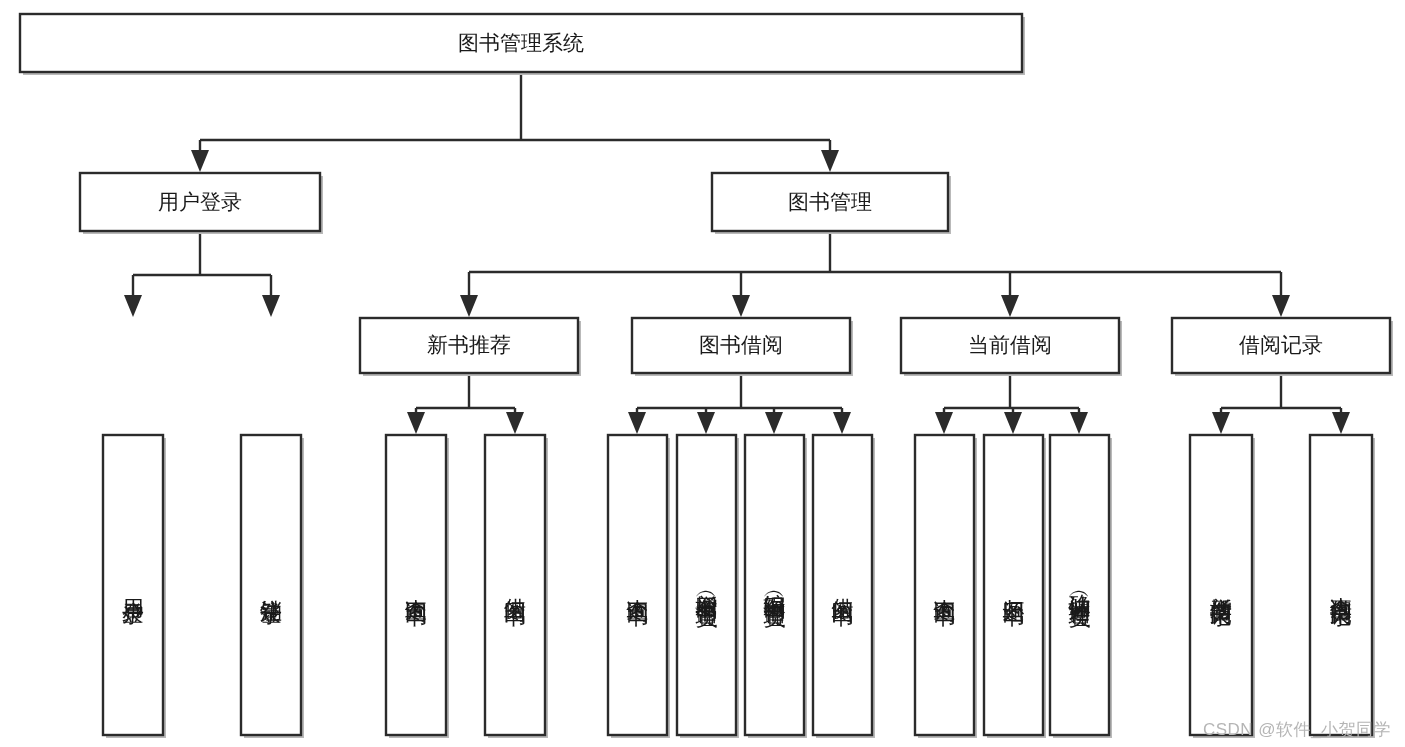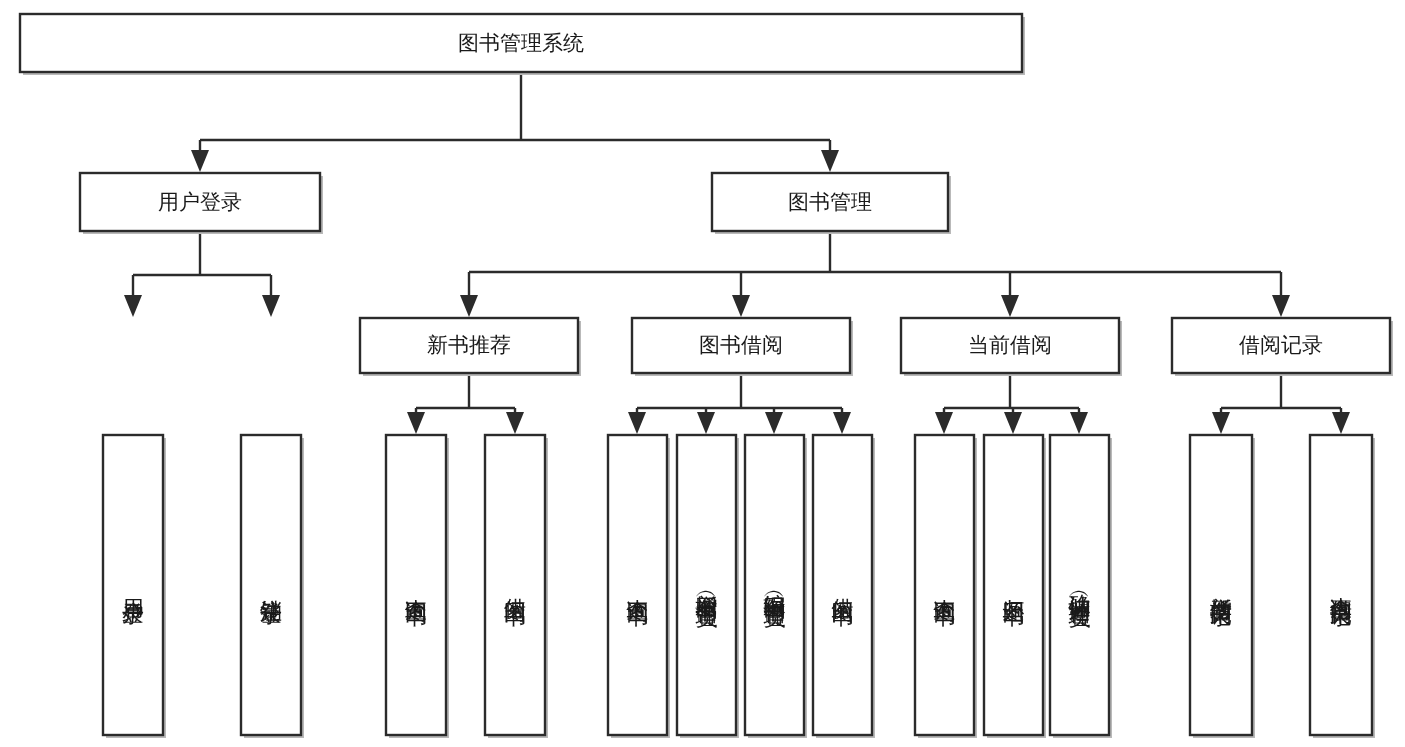--- a/index.html
+++ b/index.html
@@ -242,14 +242,15 @@
         <div class="vlabel-text">确认归还（管理员）</div>
       </div>
       <div class="vlabel-wrap" style="left: 1190px; top: 435px; width: 62px; height: 300px;">
         <div class="vlabel-text">新增借阅记录</div>
       </div>
       <div class="vlabel-wrap" style="left: 1310px; top: 435px; width: 62px; height: 300px;">
         <div class="vlabel-text">查询借阅记录</div>
       </div>
     </div>
 
+  <div id="watermark">CSDN @软件_小贺同学</div>
 
 </div>
 
 </body></html>

